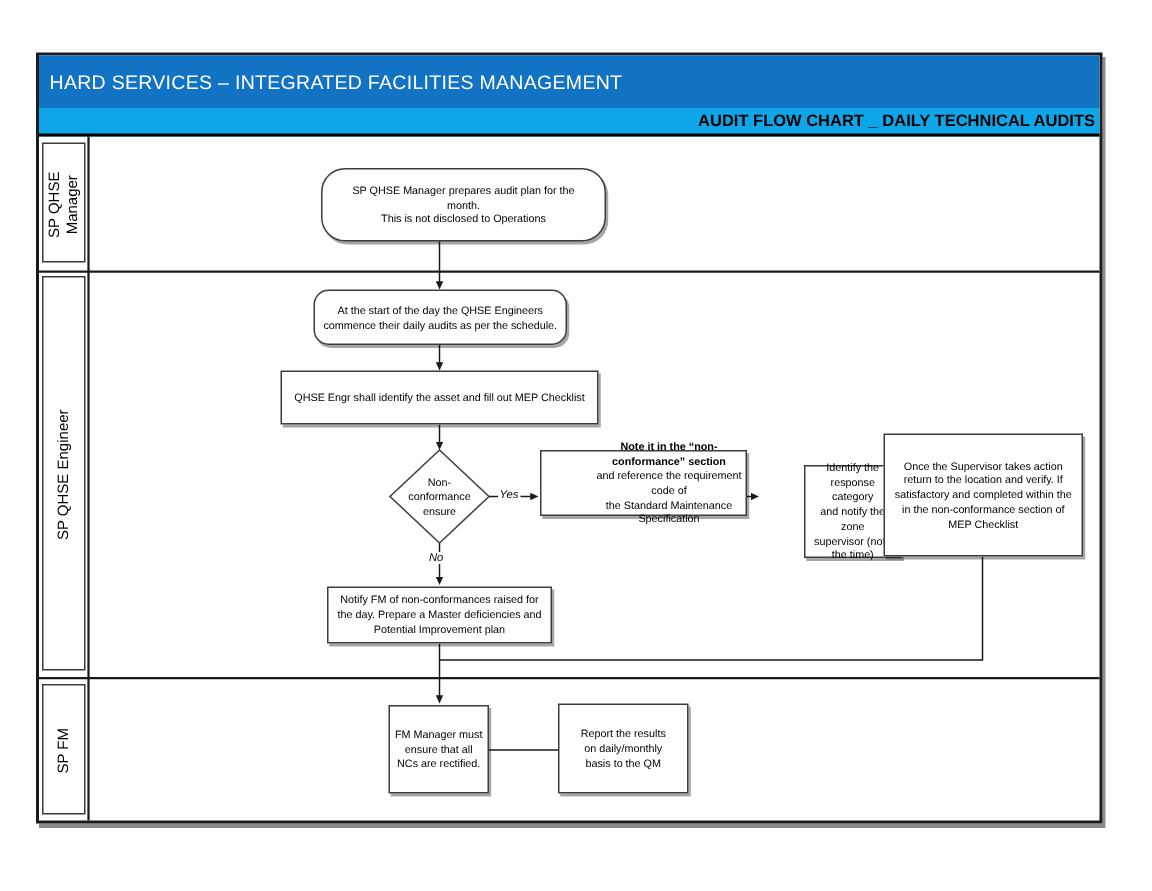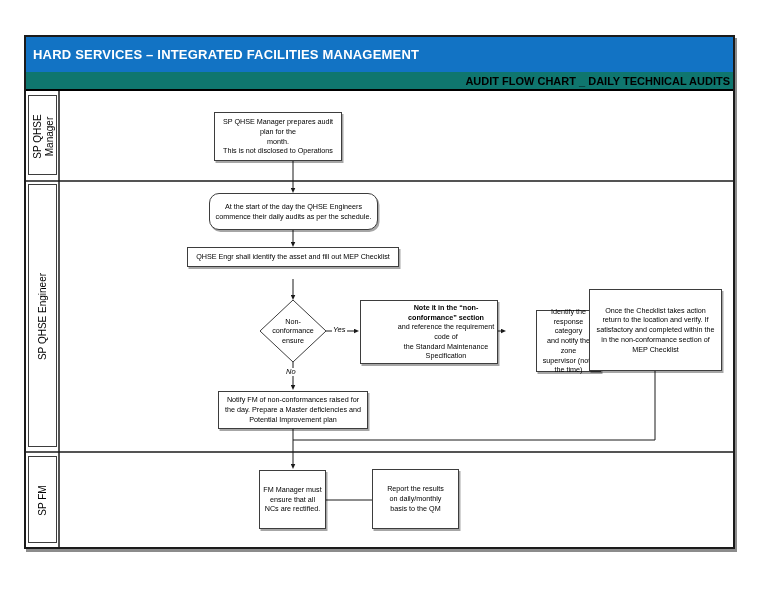--- a/index.html
+++ b/index.html
@@ -6,24 +6,24 @@
   #stage{position:relative;width:768px;height:594px;background:#ffffff;
          font-family:"Liberation Sans",sans-serif;color:#000;overflow:hidden;}
 
   #frame{position:absolute;left:24px;top:35px;width:711px;height:514px;
          border:2px solid #1b1b1b;box-sizing:border-box;background:#fff;
          box-shadow:2px 3px 0 rgba(0,0,0,0.45);}
 
   #title-bar{position:absolute;left:26px;top:37px;width:707px;height:35px;
              background:#1273C4;display:flex;align-items:center;box-sizing:border-box;
              padding-left:7px;}
-  #title-bar .t{color:#ffffff;font-weight:bold;font-size:13px;letter-spacing:0.2px;}
+  #title-bar .t{color:#ffffff;font-weight:normal;font-size:13px;letter-spacing:0.2px;}
 
   #subtitle-bar{position:absolute;left:26px;top:72px;width:707px;height:19px;
-                background:#0f766e;border-bottom:2px solid #000;box-sizing:border-box;
+                background:#0ea5e9;border-bottom:2px solid #000;box-sizing:border-box;
                 display:flex;align-items:center;justify-content:flex-end;padding-right:3px;}
   #subtitle-bar .t{color:#000;font-weight:bold;font-size:11px;}
 
   .lane-cell{position:absolute;width:29px;background:#fff;border:1px solid #3d3d3d;
              box-sizing:border-box;}
   .vlabel{position:absolute;transform:rotate(-90deg);display:flex;align-items:center;
           justify-content:center;text-align:center;font-size:10px;line-height:1.15;
           white-space:pre-line;color:#000;}
 
   svg.overlay{position:absolute;left:0;top:0;pointer-events:none;}
@@ -83,47 +83,47 @@
     <div class="vlabel" style="width:80px;height:27px;left:-26.5px;top:26.5px;">SP QHSE
 Manager</div>
   </div>
   <div class="lane-cell" style="left:28px;top:184px;height:263px;">
     <div class="vlabel" style="width:263px;height:27px;left:-118px;top:118px;">SP QHSE Engineer</div>
   </div>
   <div class="lane-cell" style="left:28px;top:456px;height:87px;">
     <div class="vlabel" style="width:87px;height:27px;left:-30px;top:30px;">SP FM</div>
   </div>
 
-  <div class="box" style="left:214px;top:112px;width:128px;height:49px;">SP QHSE Manager prepares audit plan for the
+  <div class="box" style="left:214px;top:112px;width:190px;height:49px;border-radius:16px;">SP QHSE Manager prepares audit plan for the
 month.
 This is not disclosed to Operations</div>
 
   <div class="box" style="left:209px;top:193px;width:169px;height:37px;border-radius:10px;">At the start of the day the QHSE Engineers
 commence their daily audits as per the schedule.</div>
 
-  <div class="box" style="left:187px;top:247px;width:212px;height:20px;">QHSE Engr shall identify the asset and fill out MEP Checklist</div>
+  <div class="box" style="left:187px;top:247px;width:212px;height:36px;">QHSE Engr shall identify the asset and fill out MEP Checklist</div>
 
   <div class="dtext" style="left:262px;top:306px;width:62px;height:50px;">Non-
 conformance
 ensure</div>
 
-  <div class="box" style="left:360px;top:300px;width:138px;height:64px;padding-left:36px;">
+  <div class="box" style="left:360px;top:300px;width:138px;height:44px;padding-left:36px;">
     <span class="b">Note it in the “non-conformance” section</span>
     <span>and reference the requirement code of
 the Standard Maintenance Specification</span>
   </div>
 
   <div class="box" style="left:536px;top:300px;width:65px;height:62px;margin-top:10px;">Identify the
 response category
 and notify the zone
 supervisor (note
 the time)</div>
 
   <div class="box" style="left:589px;top:289px;width:133px;height:82px;">
-    <span>Once the Checklist takes action
+    <span>Once the Supervisor takes action
 return to the location and verify. If
 satisfactory and completed within the</span>
     <span>in the non-conformance section of
 MEP Checklist</span>
   </div>
 
   <div class="box" style="left:218px;top:391px;width:150px;height:38px;">Notify FM of non-conformances raised for
 the day. Prepare a Master deficiencies and
 Potential Improvement plan</div>
 

